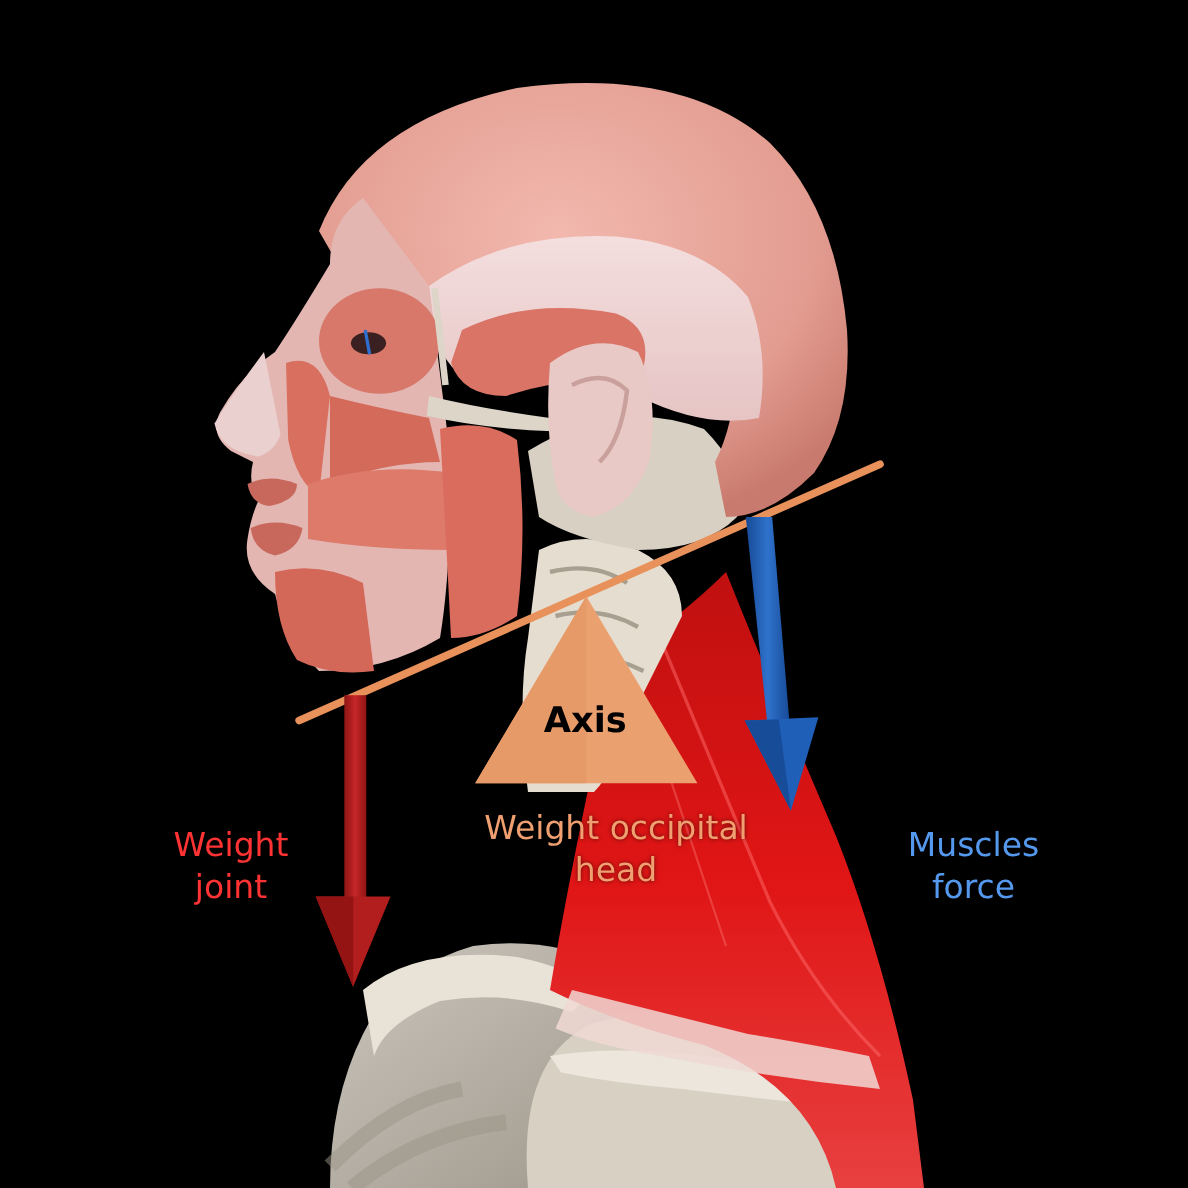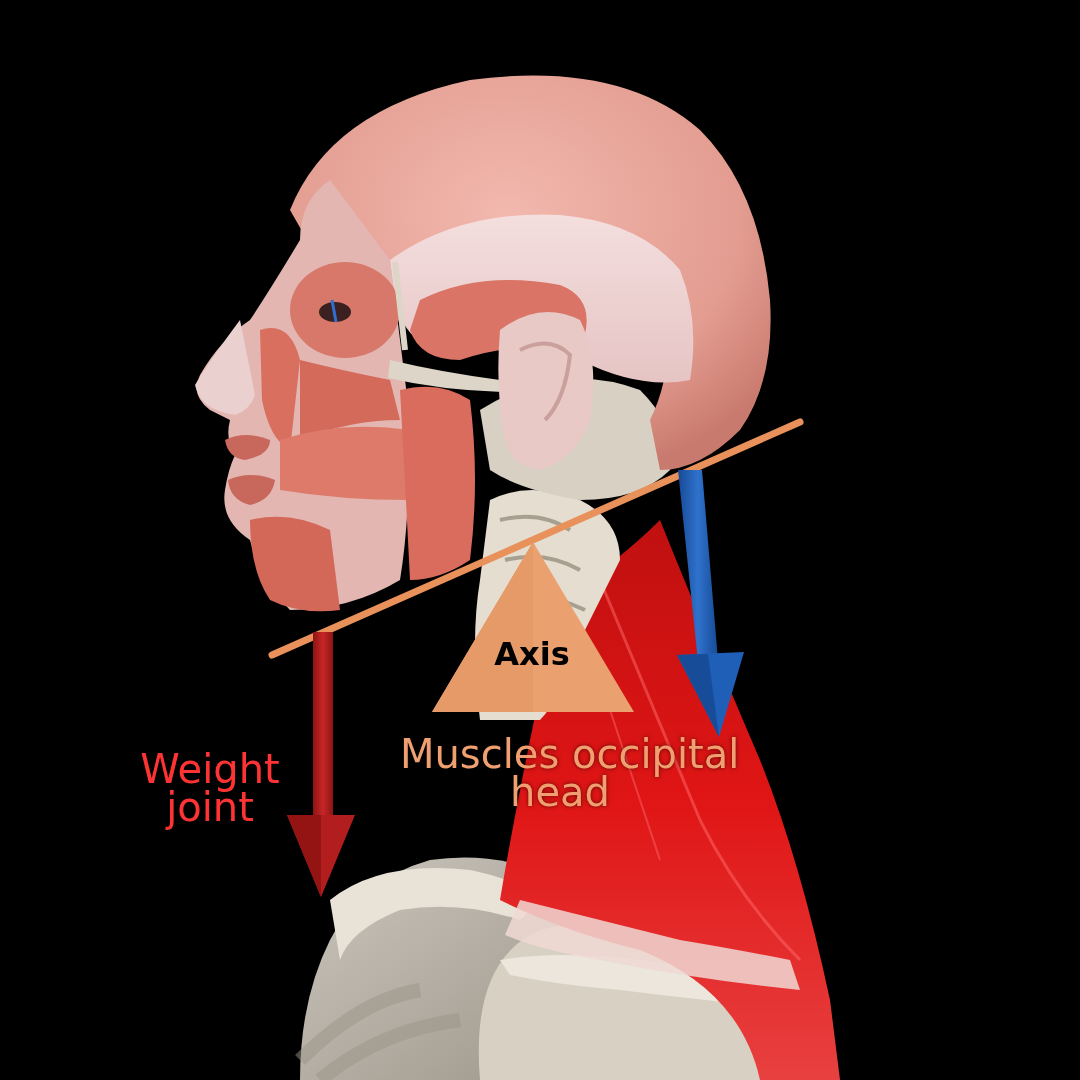--- a/index.html
+++ b/index.html
@@ -1,18 +1,18 @@
 <!DOCTYPE html>
 <html><head>
 <meta charset="utf-8">
 <style>
   html,body{margin:0;padding:0;background:#000;}
   #stage{position:relative;width:1080px;height:1080px;background:#000;overflow:hidden;}
   svg#art{position:absolute;left:0;top:0;width:1080px;height:1080px;}
-  .label{position:absolute;font-family:"DejaVu Sans","Liberation Sans",sans-serif;text-align:center;line-height:38px;font-size:40px;white-space:nowrap;}
+  .label{position:absolute;font-family:"DejaVu Sans","Liberation Sans",sans-serif;text-align:center;line-height:38px;font-size:30px;white-space:nowrap;}
   #lbl-weight{left:120px;top:750px;width:180px;}
   #lbl-muscle{left:790px;top:750px;width:190px;}
   #lbl-joint{left:400px;top:735px;width:320px;text-shadow:0 0 4px rgba(0,0,0,0.6);}
   #lbl-axis{position:absolute;left:470px;top:632px;width:124px;text-align:center;font-family:"DejaVu Sans","Liberation Sans",sans-serif;font-weight:bold;font-size:32px;line-height:44px;}
 </style>
 </head>
 <body>
 
 <div id="stage">
   <svg id="art" viewBox="0 0 1080 1080" xmlns="http://www.w3.org/2000/svg">
@@ -120,19 +120,21 @@
   </svg>
 
   <div id="lbl-axis">Axis</div>
 
   <div id="lbl-weight" class="label" style="color:#ff3333;">
     <div>Weight</div>
     <div>joint</div>
   </div>
 
   <div id="lbl-joint" class="label" style="color:#f0a070;">
-    <div>Muscles occipital</div>
+    <div>Weight occipital</div>
     <div>head</div>
   </div>
 
   <div id="lbl-muscle" class="label" style="color:#5599ee;">
+    <div>Muscles</div>
+    <div>force</div>
   </div>
 </div>
 
 </body></html>

